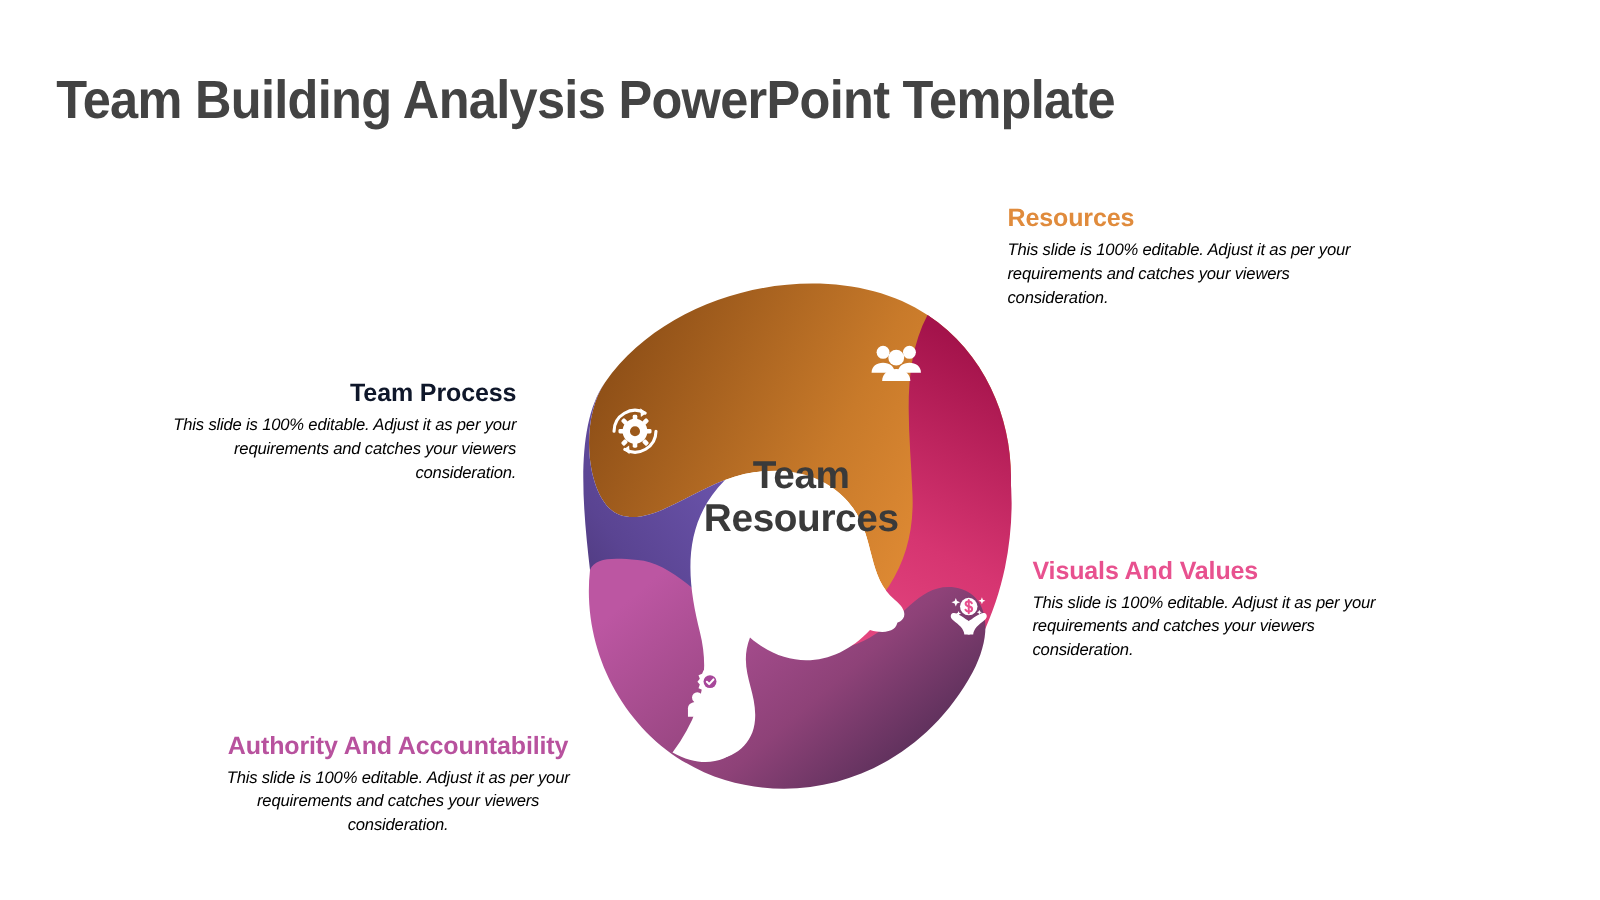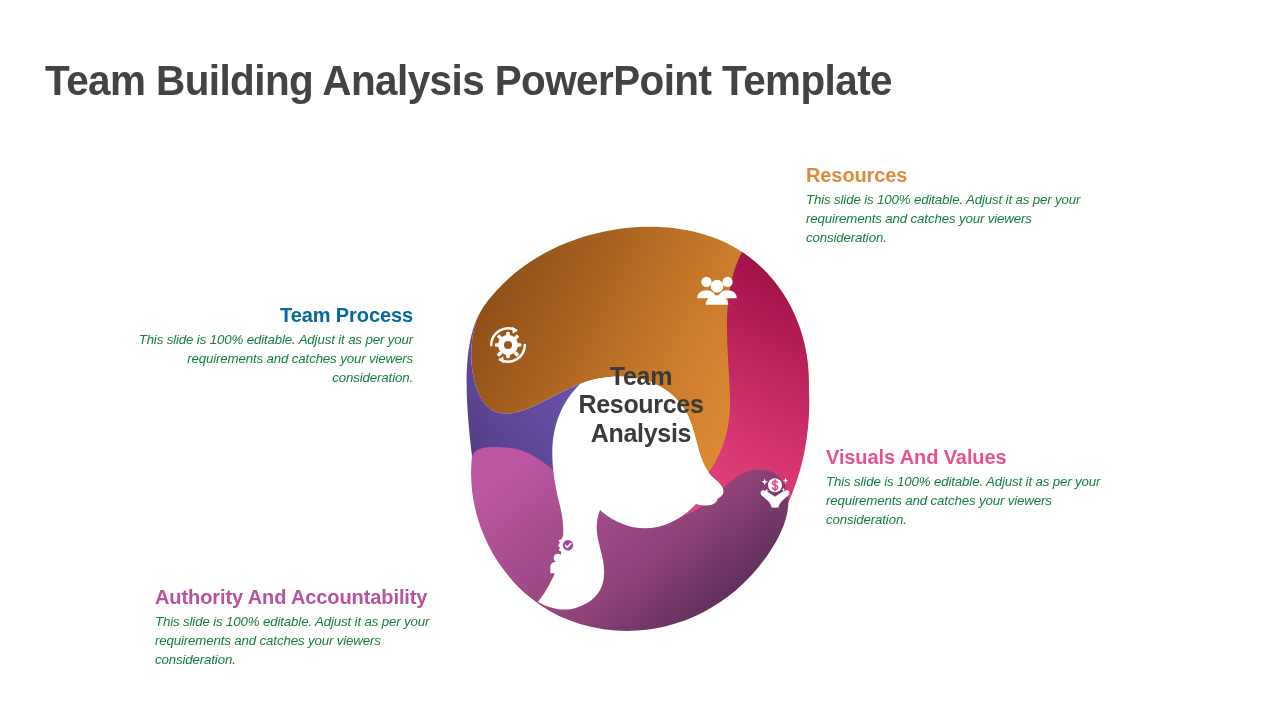--- a/index.html
+++ b/index.html
@@ -43,21 +43,21 @@
     height: 100%;
   }
 
   
   #center-label {
     position: absolute;
     left: 556px;
     top: 362px;
     width: 170px;
     text-align: center;
-    font-size: 25px;
+    font-size: 31px;
     font-weight: bold;
     line-height: 1.13;
     color: #3a3a3a;
     letter-spacing: -0.3px;
     pointer-events: none;
   }
   #center-label div { white-space: nowrap; }
 
   
   .petal-icon {
@@ -78,28 +78,28 @@
     font-size: 20px;
     font-weight: bold;
     margin-bottom: 3px;
     letter-spacing: -0.1px;
     white-space: nowrap;
   }
   .callout .body {
     font-size: 13.3px;
     font-style: italic;
     line-height: 1.44;
-    color: #15803d;
+    color: #000000;
     letter-spacing: -0.15px;
   }
 
   #callout-resources { left: 806px; top: 164px; width: 300px; text-align: left; }
   #callout-team-process { left: 108px; top: 304px; width: 305px; text-align: right; }
   #callout-visuals { left: 826px; top: 446px; width: 300px; text-align: left; }
-  #callout-authority { left: 155px; top: 586px; width: 305px; text-align: left; }
+  #callout-authority { left: 166px; top: 586px; width: 305px; text-align: center; }
 </style>
 </head>
 <body style="background: rgb(255, 255, 255);">
 
 <div id="slide-title" style="color: rgb(67, 67, 67);">Team Building Analysis PowerPoint Template</div>
 
 <div id="infographic">
   <svg viewBox="0 0 420 440" xmlns="http://www.w3.org/2000/svg">
     <defs>
       <linearGradient id="grad-resources" x1="0" y1="0.35" x2="1" y2="0.75">
@@ -187,21 +187,20 @@
              C 170 338, 186 354, 184 378
              C 182 406, 150 420, 122 400
              C 146 368, 152 336, 144 304
              C 134 262, 130 200, 168 184 Z"></path>
   </svg>
 </div>
 
 <div id="center-label" style="color: rgb(58, 58, 58);">
   <div>Team</div>
   <div>Resources</div>
-  <div>Analysis</div>
 </div>
 
 <div class="petal-icon" id="icon-resources">
   <svg viewBox="0 0 48 48" fill="#ffffff">
     <circle cx="13" cy="15.5" r="5.4"></circle>
     <path d="M3.4 32.5c0-5.2 4.3-8.2 9.6-8.2s9.6 3 9.6 8.2z"></path>
     <circle cx="35" cy="15.5" r="5.4"></circle>
     <path d="M25.4 32.5c0-5.2 4.3-8.2 9.6-8.2s9.6 3 9.6 8.2z"></path>
     <circle cx="24" cy="20" r="6.6"></circle>
     <path d="M12.2 39.5c0-6.4 5.3-10.1 11.8-10.1s11.8 3.7 11.8 10.1z"></path>
@@ -255,21 +254,21 @@
     <path d="M26.8 44.2v-7.1c0-3.3 3.5-5.3 7.8-5.3s7.8 2 7.8 5.3v7.1z"></path>
   </svg>
 </div>
 
 <div class="callout" id="callout-resources">
   <div class="heading" style="color: rgb(224, 139, 60);">Resources</div>
   <div class="body">This slide is 100% editable. Adjust it as per your requirements and catches your viewers consideration.</div>
 </div>
 
 <div class="callout" id="callout-team-process">
-  <div class="heading" style="color: #0369a1;">Team Process</div>
+  <div class="heading" style="color: #0f172a;">Team Process</div>
   <div class="body">This slide is 100% editable. Adjust it as per your requirements and catches your viewers consideration.</div>
 </div>
 
 <div class="callout" id="callout-visuals">
   <div class="heading" style="color: rgb(232, 81, 143);">Visuals And Values</div>
   <div class="body">This slide is 100% editable. Adjust it as per your requirements and catches your viewers consideration.</div>
 </div>
 
 <div class="callout" id="callout-authority">
   <div class="heading" style="color: rgb(184, 82, 158);">Authority And Accountability</div>

